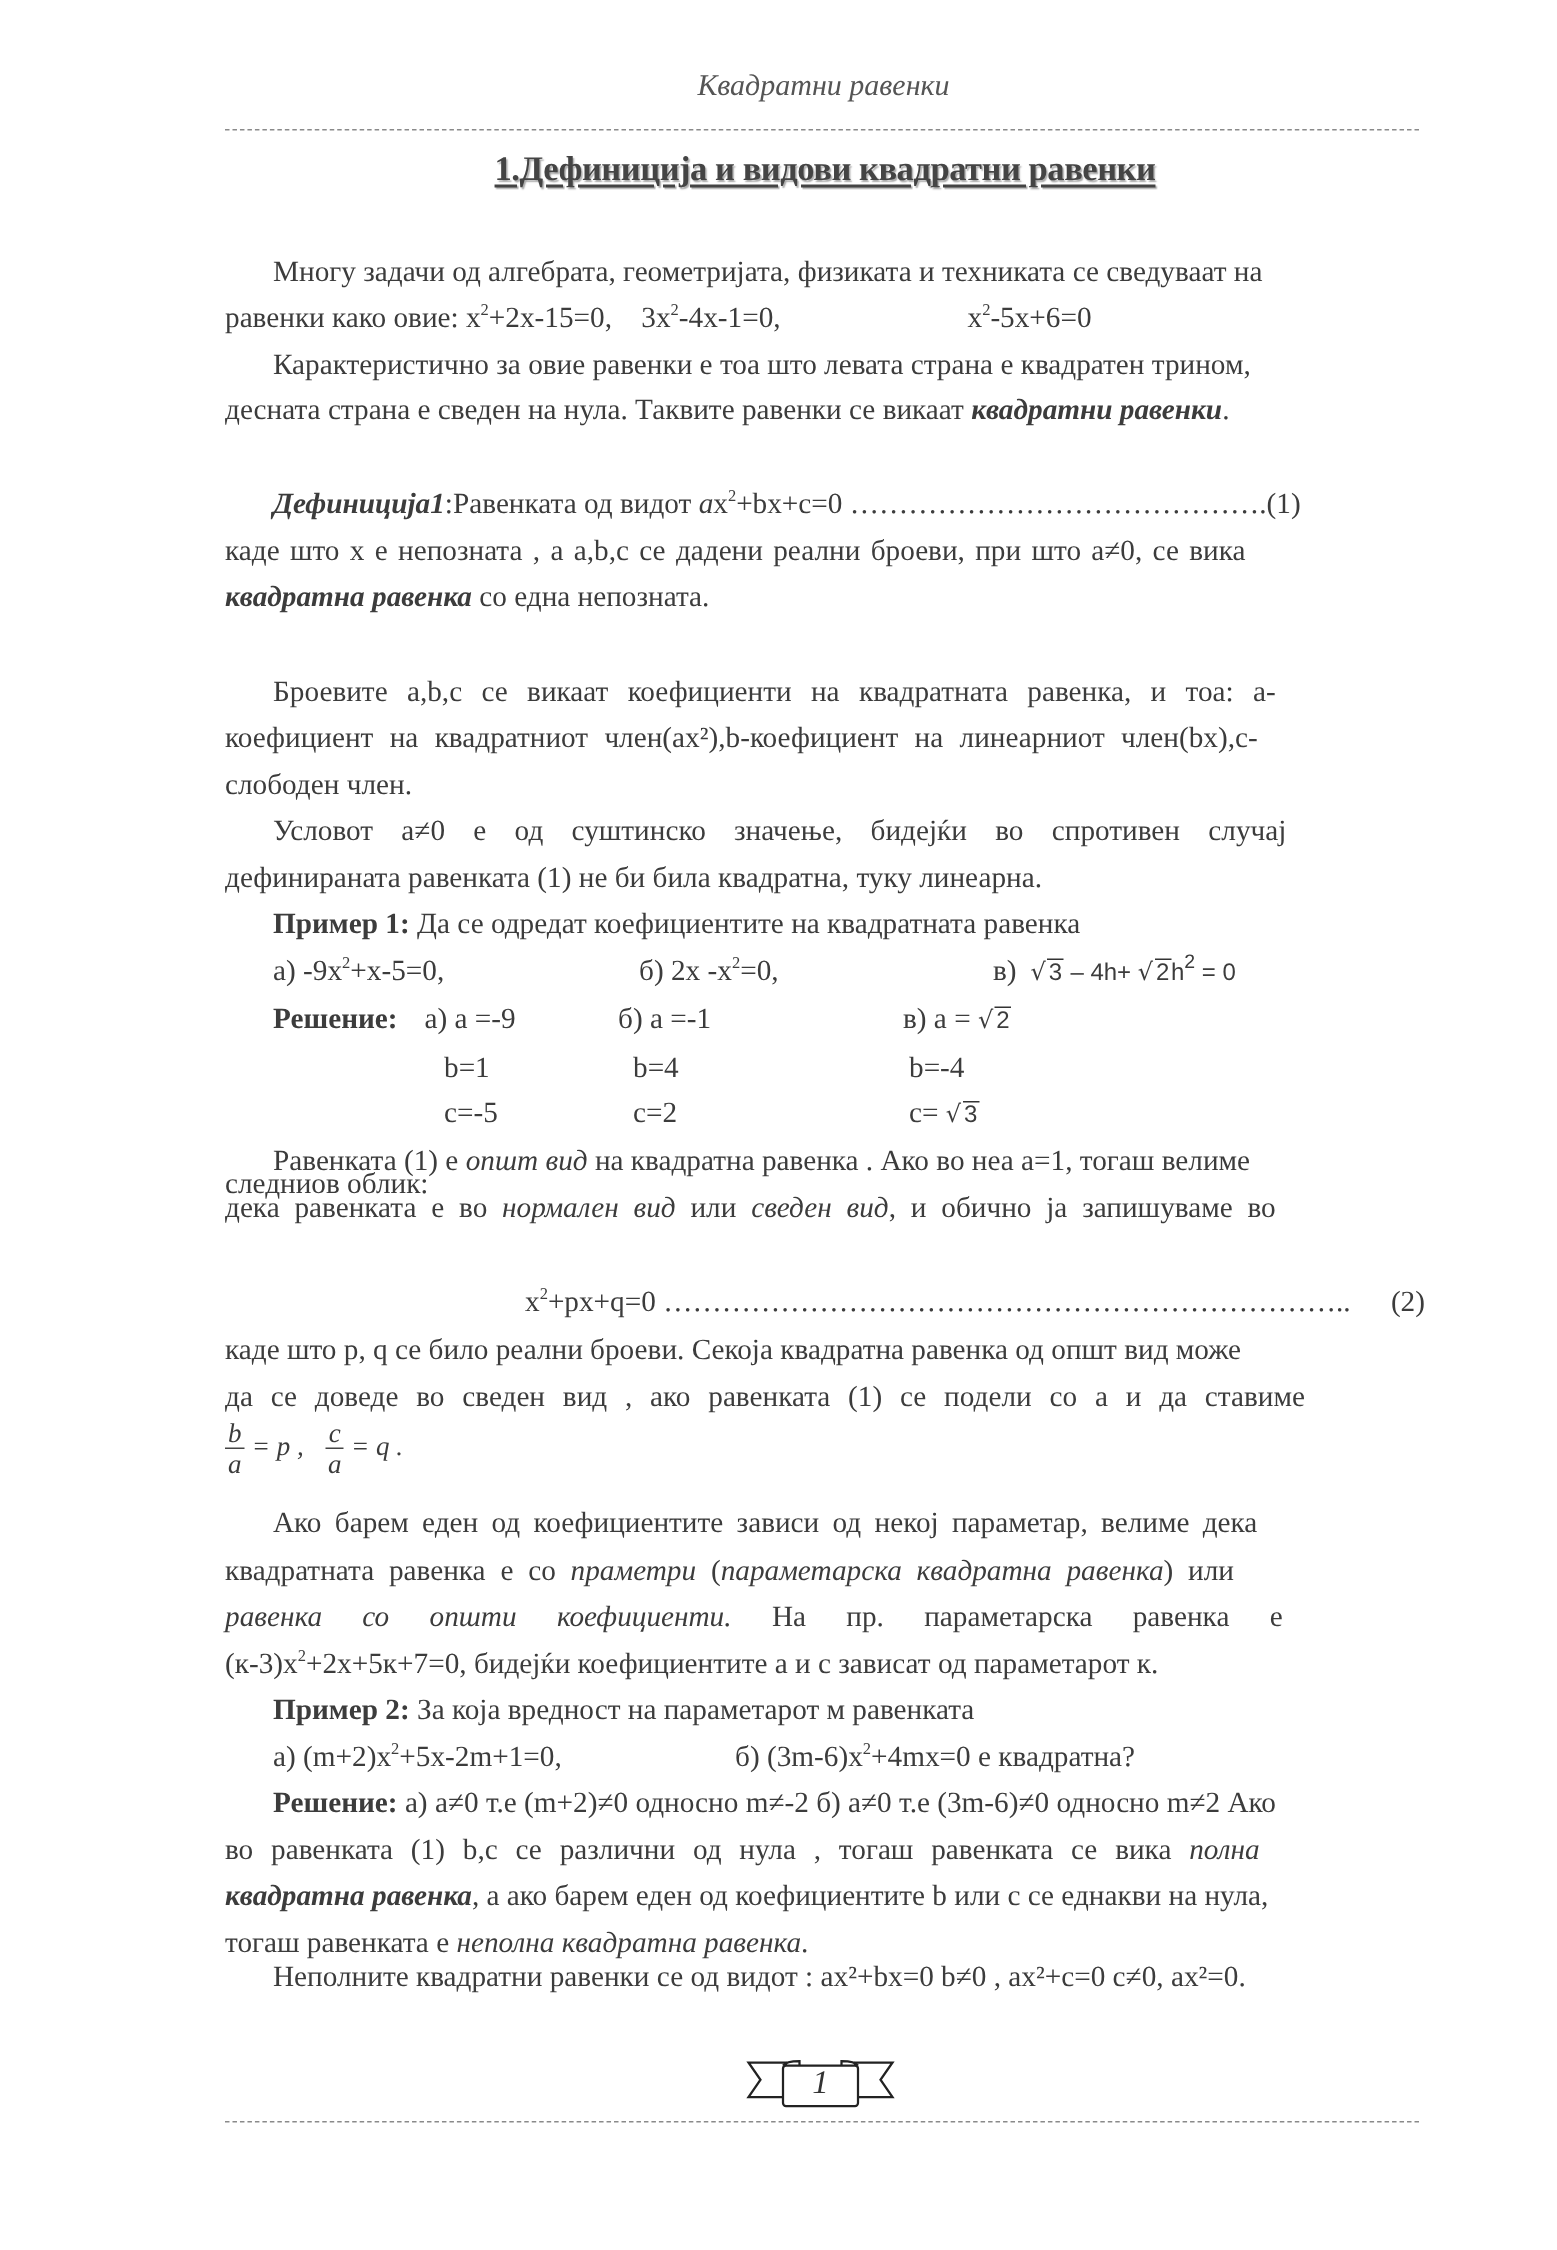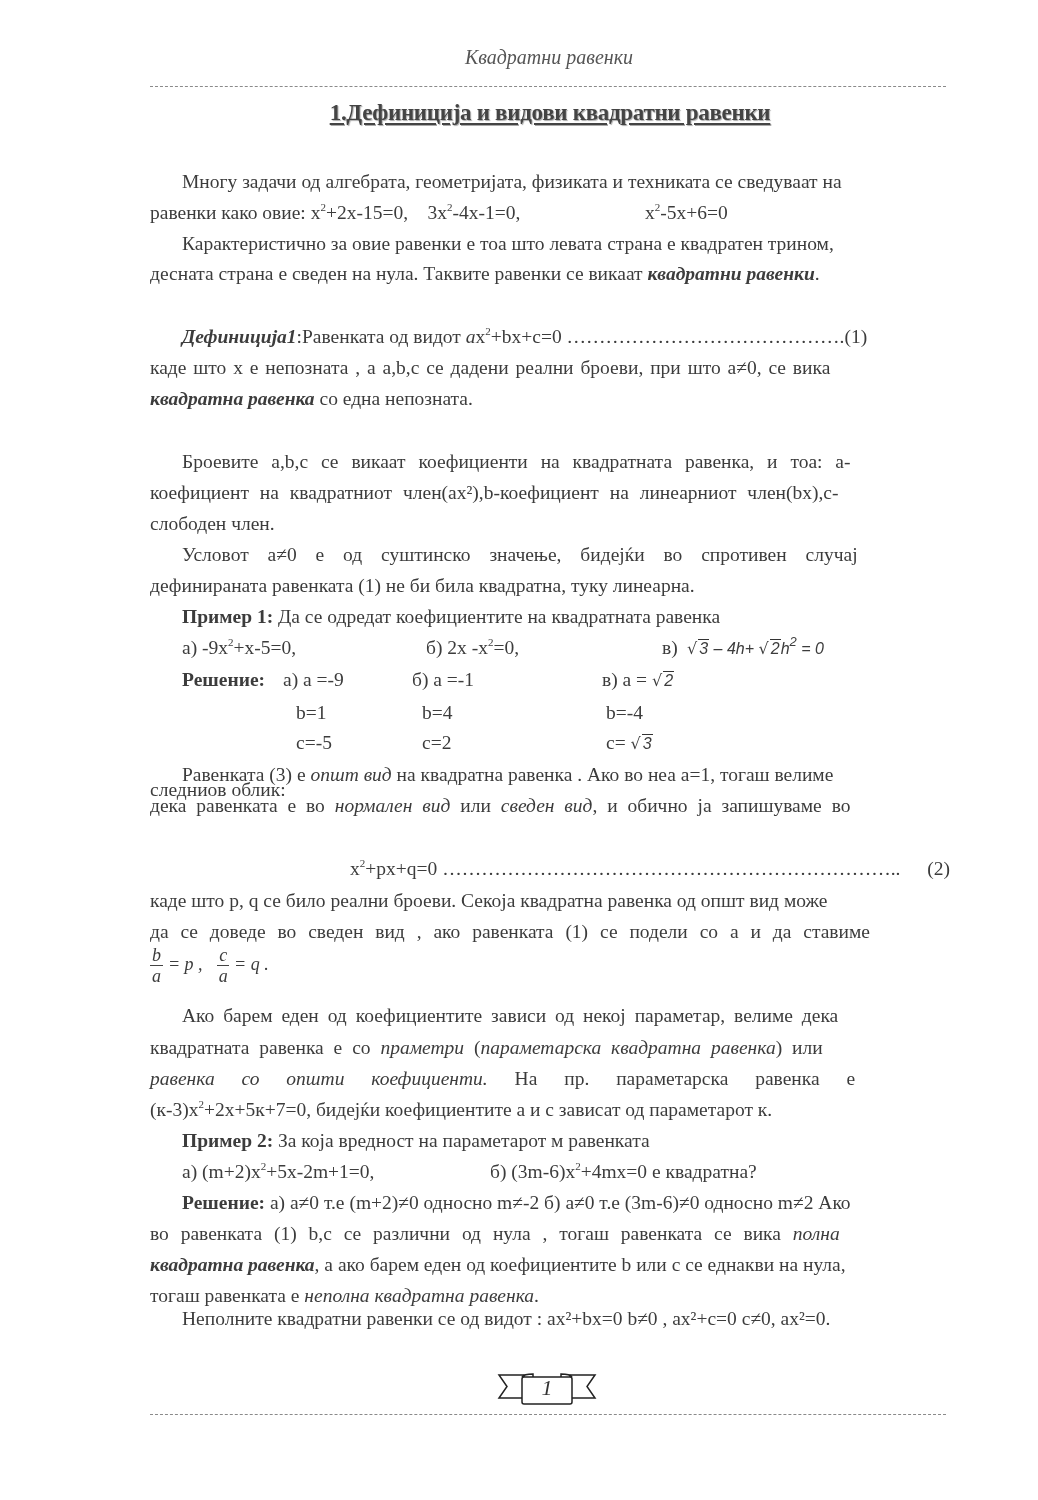--- a/index.html
+++ b/index.html
@@ -25,21 +25,21 @@
   .line {
     position: absolute; left: 150px; width: 800px;
     font-size: 19.5px; line-height: 24px; white-space: nowrap; color: #3c3c3c;
   }
   .indent { padding-left: 32px; box-sizing: border-box; }
   sup { font-size: 11px; vertical-align: 8px; line-height: 0; }
   .bi { font-weight: bold; font-style: italic; }
   .u { }
   .it { font-style: italic; }
   .b { font-weight: bold; }
-  .sans { font-family: "Liberation Sans", "DejaVu Sans", sans-serif; font-size: 16px; font-style: italic; }
+  .sans { font-family: "Liberation Sans", "DejaVu Sans", sans-serif; font-size: 16px; }
   .sqrt { display: inline-block; border-top: 1.3px solid #333; padding: 0 1px; margin-left: 1px; line-height: 17px; }
   .sqrt-sign { font-family: "DejaVu Sans", sans-serif; font-size: 16px; }
   .col { position: absolute; }
   .frac { display: inline-block; vertical-align: middle; text-align: center; font-style: italic; font-size: 18px; line-height: 20px; }
   .frac .num { display: block; border-bottom: 1px solid #444; padding: 0 2px; }
   .frac .den { display: block; }
   .ribbon { position: absolute; left: 497px; top: 1372px; width: 100px; height: 34px; }
   .ribbon-num {
     position: absolute; left: 0; top: 3px; width: 100px; text-align: center;
     font-style: italic; font-size: 22px; color: #333;
@@ -100,21 +100,21 @@
   <span class="col" style="left:272px">b=4</span>
   <span class="col" style="left:456px">b=-4</span>
 </div>
 <div class="line" style="top:731px">
   <span class="col" style="left:146px">c=-5</span>
   <span class="col" style="left:272px">c=2</span>
   <span class="col" style="left:456px"><span>c= </span><span class="sans"><span class="sqrt-sign">√</span><span class="sqrt">3</span></span></span>
 </div>
 
 <div class="line indent" style="top:763px">
-  <span>Равенката (3) е </span><span class="it u">општ вид</span><span> на квадратна равенка . Ако во неа a=1, тогаш велиме</span>
+  <span>Равенката (1) е </span><span class="it u">општ вид</span><span> на квадратна равенка . Ако во неа a=1, тогаш велиме</span>
 </div>
 <div class="line" style="top:794px; word-spacing:5px">
   <span>дека равенката е во </span><span class="it u">нормален вид</span><span> или </span><span class="it u">сведен вид</span><span>, и обично ја запишуваме во</span>
 </div>
 <div class="line" style="top:778px">следниов облик:</div>
 <div class="line" style="top:857px">
   <span style="position:absolute; left:200px"><span>x</span><sup>2</sup><span>+px+q=0</span><span> ……………………………………………………………..</span></span>
   <span style="position:absolute; right:0">(2)</span>
 </div>
 <div class="line" style="top:889px">каде што p, q се било реални броеви. Секоја квадратна равенка од општ вид може</div>

